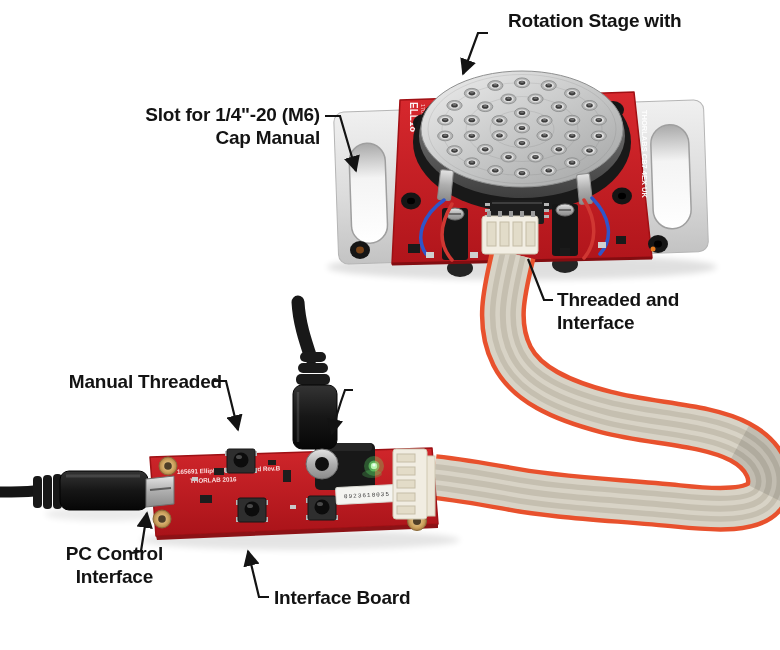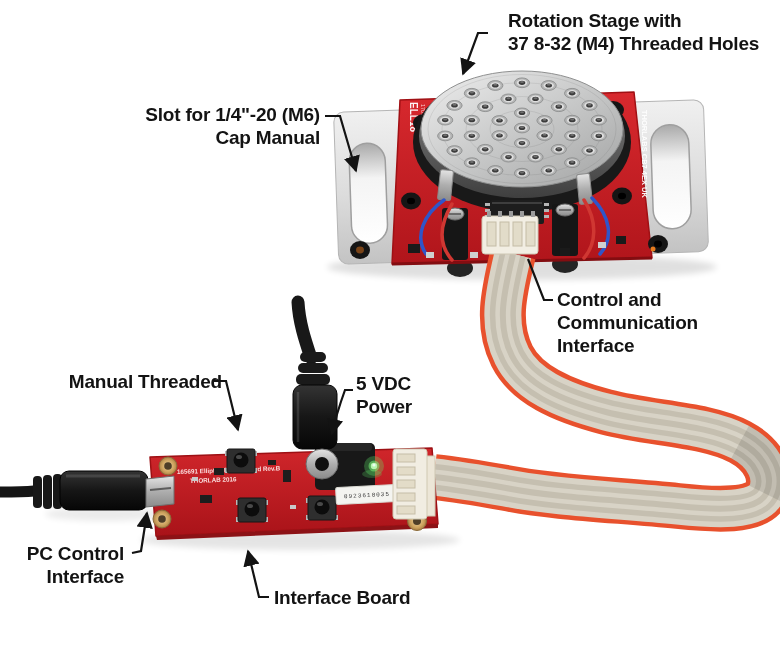--- a/index.html
+++ b/index.html
@@ -546,44 +546,38 @@
     <path d="M553,300 L544,300 L528,259"></path>
     <path d="M212,381 L226,381 L238,430" marker-end="url(#arrow)"></path>
     <path d="M353,390 L345,390 Q336,415 332,434" marker-end="url(#arrow)"></path>
     <path d="M132,553 L141,551 L147,513" marker-end="url(#arrow)"></path>
     <path d="M269,597 L259,597 L248,551" marker-end="url(#arrow)"></path>
   </g>
 </svg>
 
 <div class="lbl" style="left:492px;top:9px;margin-left:16px;">
   <div>Rotation Stage with</div>
-  <div>37 8-32 (M4) Threaded Holes</div>
 </div>
 
 <div class="lbl right" style="right:460px;top:103px;">
   <div>Slot for 1/4"-20 (M6)</div>
   <div>Cap Manual</div>
 </div>
 
 <div class="lbl" style="left:557px;top:288px;">
-  <div>Control and</div>
-  <div>Communication</div>
+  <div>Threaded and</div>
   <div>Interface</div>
 </div>
 
 <div class="lbl right" style="right:558px;top:370px;">
   <div>Manual Threaded</div>
 </div>
 
-<div class="lbl" style="left:356px;top:372px;">
-  <div>5 VDC</div>
-  <div>Power</div>
-</div>
-
-<div class="lbl right" style="right:656px;top:542px;">
+
+<div class="lbl right" style="right:617px;top:542px;text-align:center;">
   <div>PC Control</div>
   <div>Interface</div>
 </div>
 
 <div class="lbl" style="left:274px;top:586px;text-align:center;">
   <div>Interface Board</div>
 </div>
 
 </div>
 

